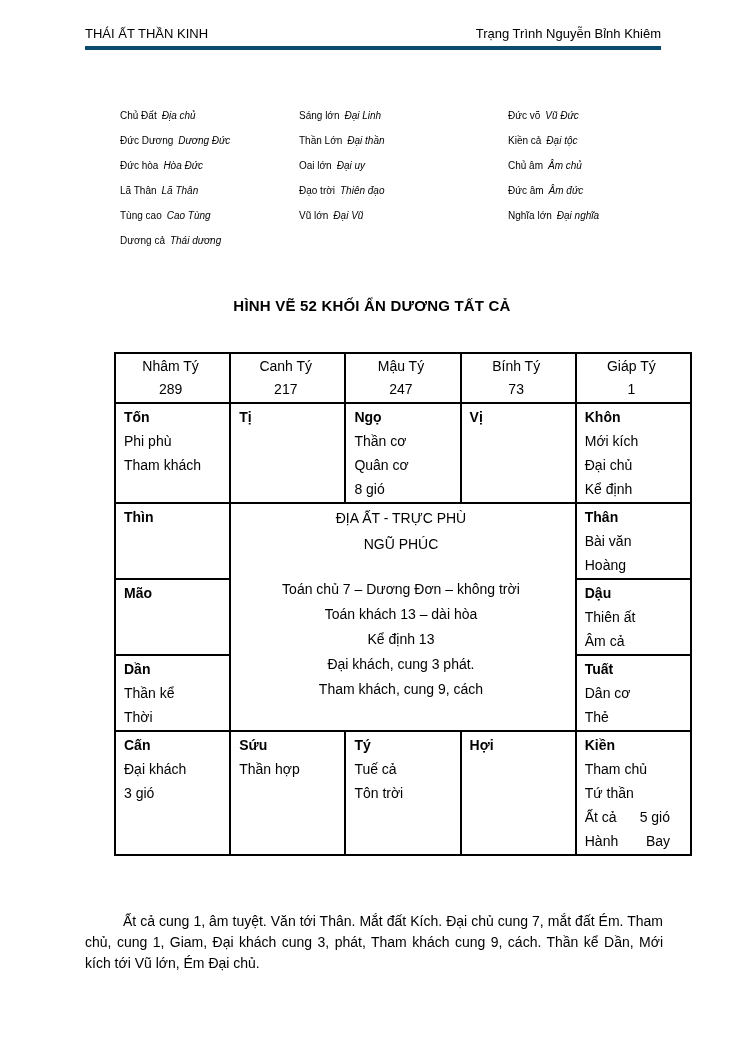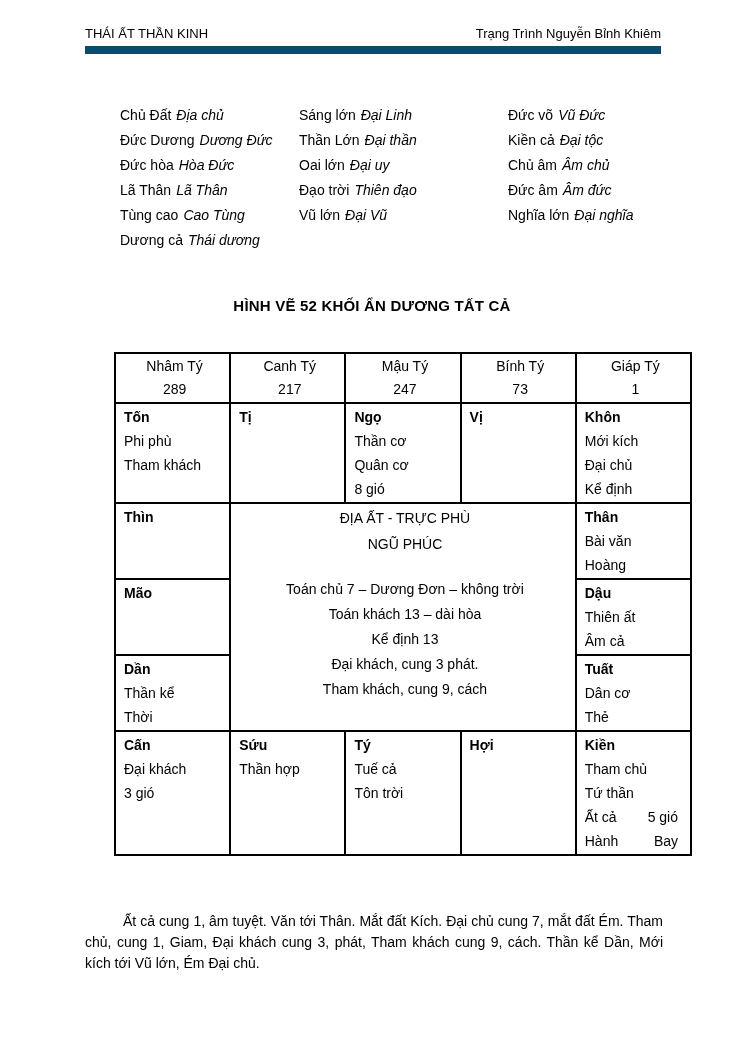--- a/index.html
+++ b/index.html
@@ -4,43 +4,43 @@
 <style>
   html,body { margin:0; padding:0; background:#ffffff; }
   .page {
     position:relative; width:744px; height:1051px; background:#ffffff;
     font-family:"Liberation Sans", sans-serif; color:#000; overflow:hidden;
   }
   
   .pg-header {
     position:absolute; left:85px; top:26px; width:576px;
     display:flex; justify-content:space-between;
-    font-size:13px; padding-bottom:5px; border-bottom:8px solid #0c4a6e;
+    font-size:13px; padding-bottom:5px; border-bottom:4px solid #0c4a6e;
   }
   
   .gcol { position:absolute; top:103px; }
   .gcol-1 { left:120px; }
   .gcol-2 { left:299px; }
   .gcol-3 { left:508px; }
-  .g-item { height:25px; line-height:25px; font-size:14px; white-space:nowrap; }
+  .g-item { height:25px; line-height:25px; font-size:10px; white-space:nowrap; }
   .g-read { font-style:italic; margin-left:5px; }
   
   .figure-title {
     position:absolute; left:0; right:0; top:297px; text-align:center;
     font-size:15px; font-weight:bold; letter-spacing:0.2px;
   }
   
   table.grid {
     position:absolute; left:114px; top:352px; width:578px;
     border-collapse:collapse; table-layout:fixed;
   }
   table.grid col { width:20%; }
   table.grid td {
     border:2px solid #000; vertical-align:top;
-    font-size:14px; padding:1px 4px 1px 8px; overflow:hidden;
+    font-size:14px; padding:1px 12px 1px 8px; overflow:hidden;
   }
   tr.r-top td { height:46px; }
   tr.r-2 td   { height:96px; }
   tr.r-mid td { height:72px; }
   tr.r-bot td { height:116px; }
   .hcell { text-align:center; vertical-align:middle; padding:0; }
   .hcell div { line-height:23px; }
   .zlabel { font-weight:bold; line-height:24px; }
   .zline  { line-height:24px; white-space:nowrap; }
   .zpair  { line-height:24px; display:flex; justify-content:space-between; padding-right:8px; }

